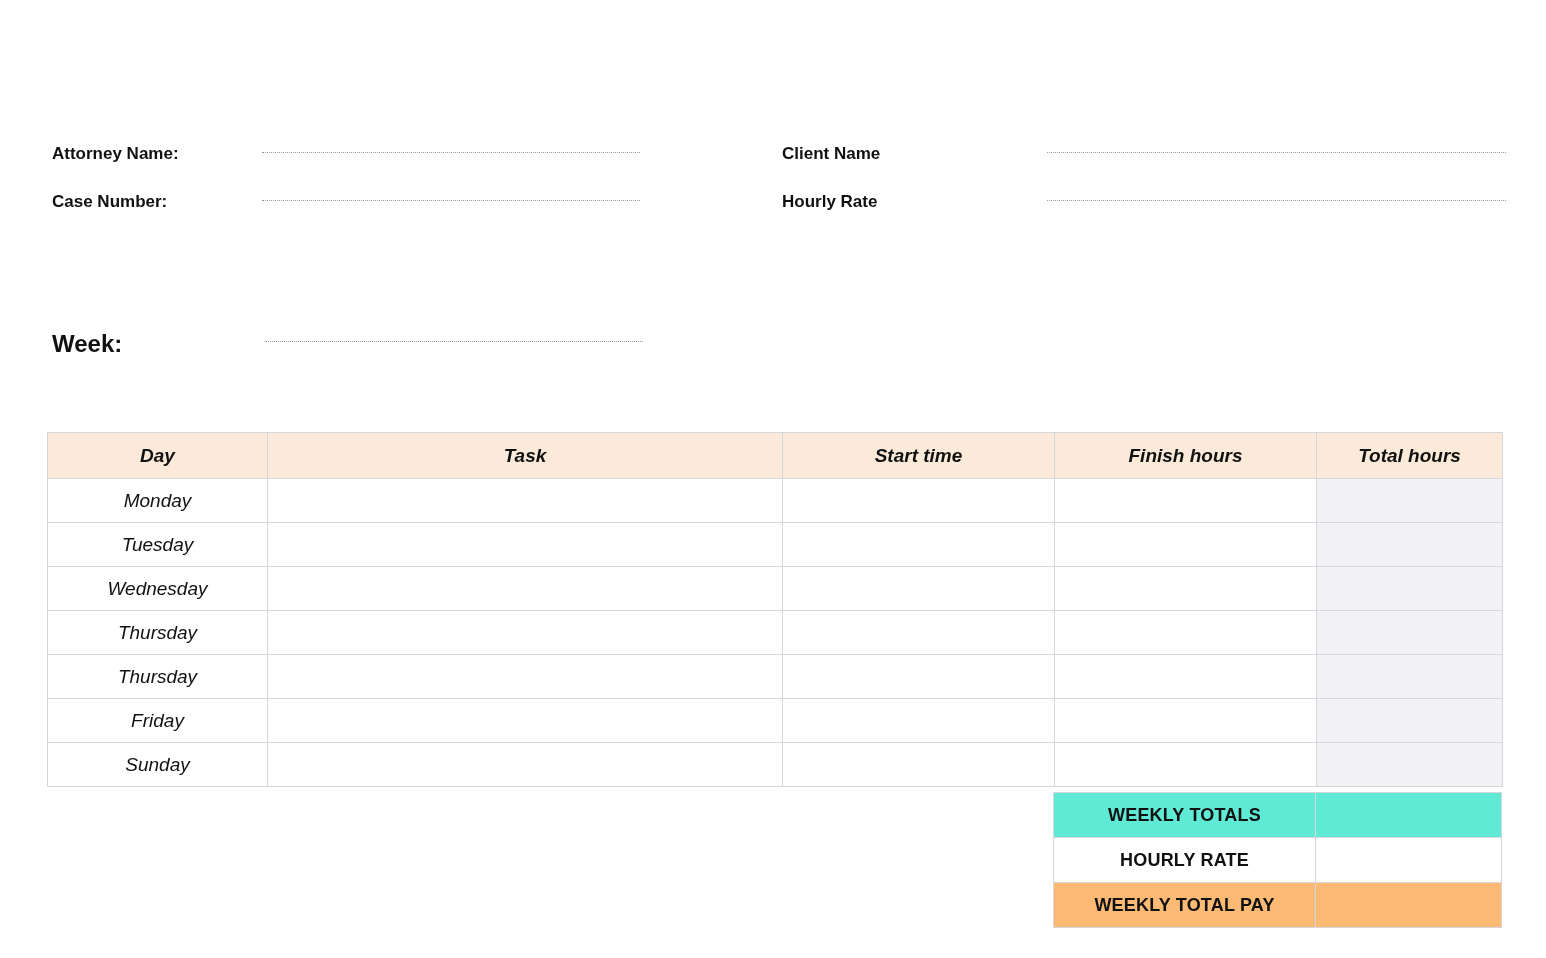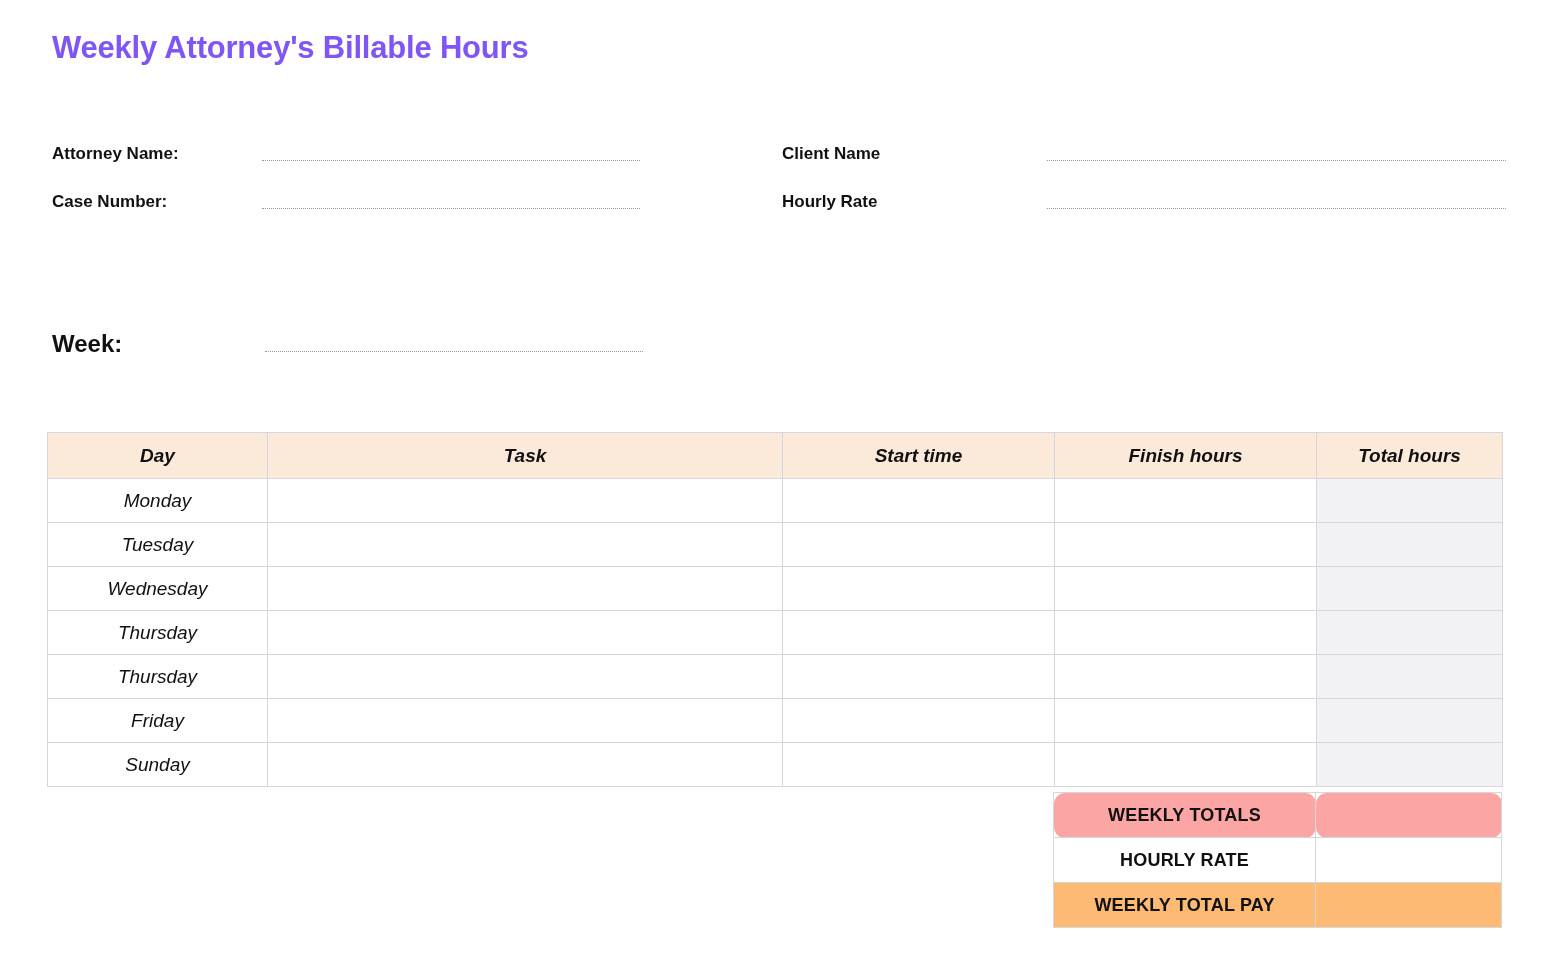--- a/index.html
+++ b/index.html
@@ -30,21 +30,21 @@
     font-size: 31px;
     font-weight: bold;
     color: #8055f5;
     letter-spacing: -0.2px;
   }
 
   
   .field-row {
     position: absolute;
     display: flex;
-    align-items: flex-end;
+    align-items: center;
   }
   .field-label {
     font-size: 17px;
     font-weight: bold;
     color: #111111;
     white-space: nowrap;
   }
   .dotted-line {
     border-bottom: 1px dotted #999999;
     height: 0;
@@ -125,30 +125,29 @@
     font-size: 18px;
     font-weight: bold;
     text-align: center;
     vertical-align: middle;
     box-sizing: border-box;
     letter-spacing: 0.2px;
   }
   td.sum-label { width: 262px; }
   td.sum-value { width: 186px; }
 
-  .bg-mint { background: #fca5a5; border-radius: 11px; }
+  .bg-mint { background: #5eead4; }
   .bg-white { background: #ffffff; }
   .bg-grey { background: #fdba74; }
 </style>
 </head>
 <body>
 
 <div class="page">
 
-  <div class="doc-title">Weekly Attorney's Billable Hours</div>
 
   <div class="field-row" id="attorney-name-row">
     <span class="field-label">Attorney Name:</span>
     <span class="dotted-line"></span>
   </div>
 
   <div class="field-row" id="case-number-row">
     <span class="field-label">Case Number:</span>
     <span class="dotted-line"></span>
   </div>

